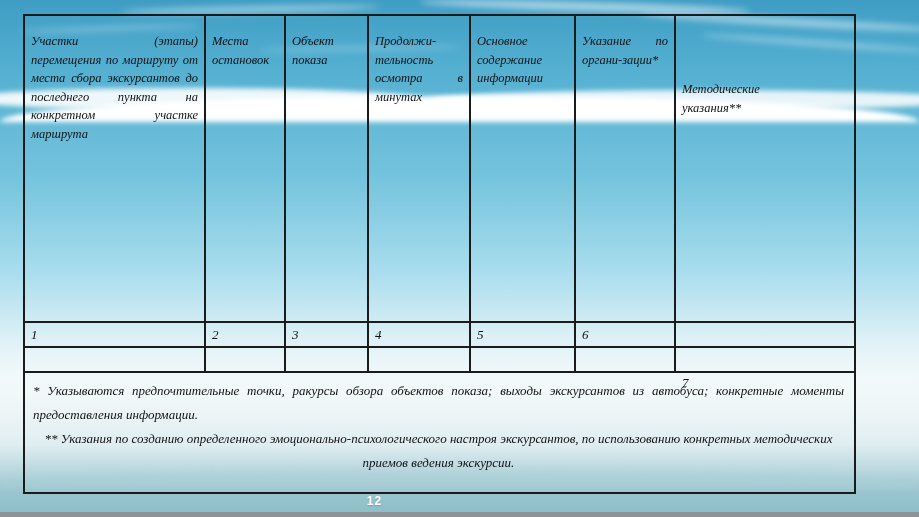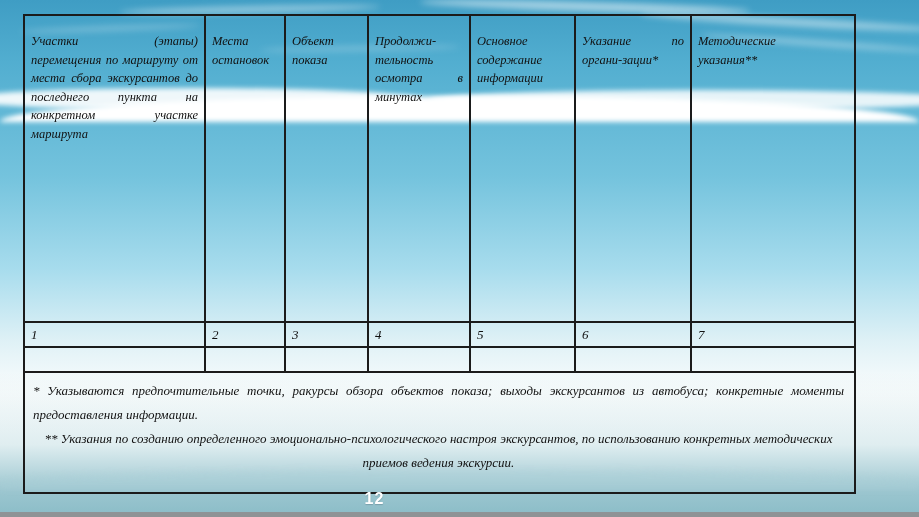--- a/index.html
+++ b/index.html
@@ -75,43 +75,43 @@
     text-align-last:justify;
     overflow:hidden;
   }
   .cell:last-child{border-right:none;}
   
   .w1{width:181px;}
   .w2{width:80px;}
   .w3{width:83px;}
   .w4{width:102px;}
   .w5{width:105px;}
-  .w6{width:116px;}
-  .w7{width:148px;}
+  .w6{width:100px;}
+  .w7{width:148px;margin-top:48px;}
 
   .cell.nonjust{text-align:left;text-align-last:left;}
 
   .numcell{
     box-sizing:border-box;border-right:2px solid #1b1b1b;
     padding:2px 0 0 6px;font-style:italic;font-size:13px;line-height:20px;color:#111;
   }
   .numcell:last-child{border-right:none;}
 
   .notecell{
     width:100%;box-sizing:border-box;padding:6px 10px 0 8px;
     font-style:italic;font-size:13px;line-height:24px;color:#111;
     text-align:justify;
   }
   .notecell p{margin:0;text-indent:0;}
   .notecell p.last{text-align:center;}
 
   
   #pagenum{
     position:absolute;left:0;bottom:9px;width:749px;text-align:center;
-    color:#ffffff;font-family:"Liberation Sans",sans-serif;font-size:16px;
+    color:#ffffff;font-family:"Liberation Sans",sans-serif;font-size:12px;
     font-weight:bold;letter-spacing:1px;text-shadow:0 1px 1px rgba(90,120,130,.45);
   }
 </style>
 </head>
 <body>
 
 <div id="slide">
 
   <div class="cloud c1"></div>
   <div class="cloud c2"></div>

